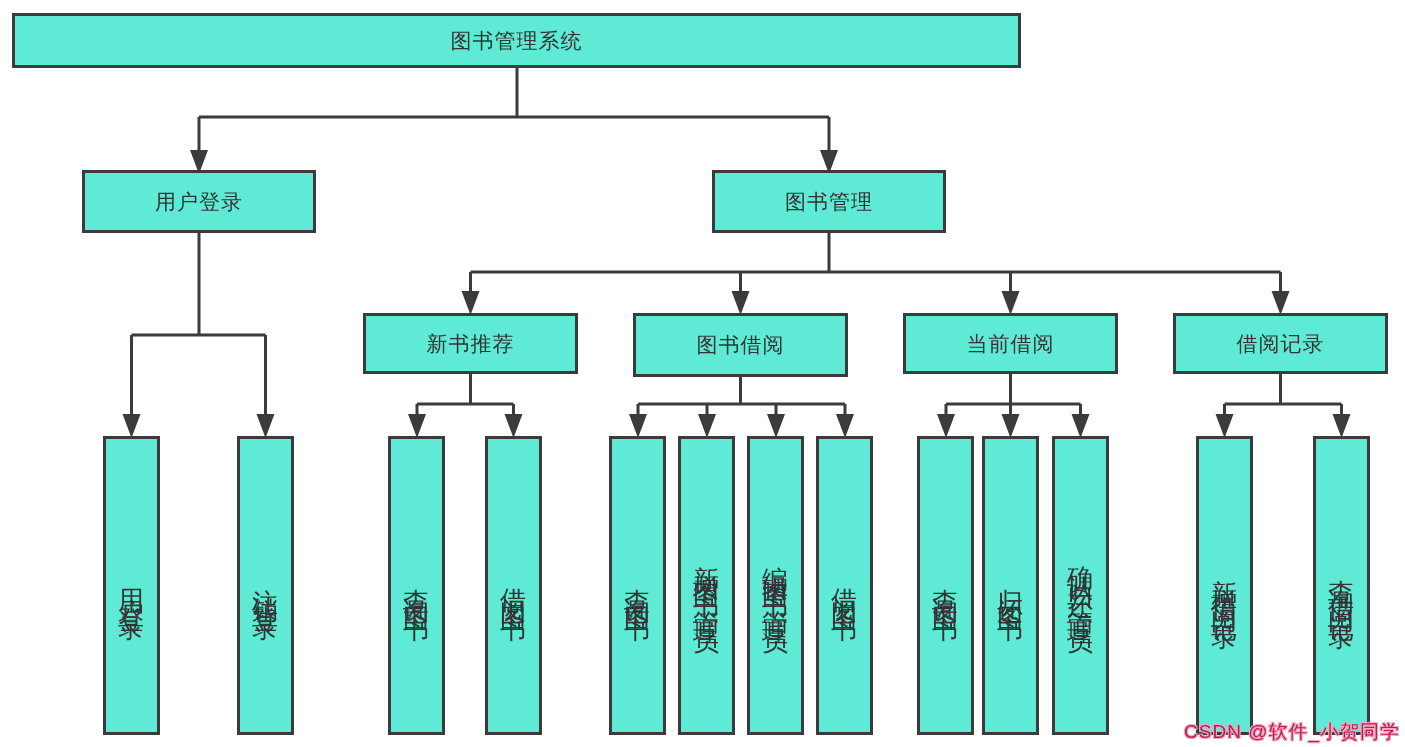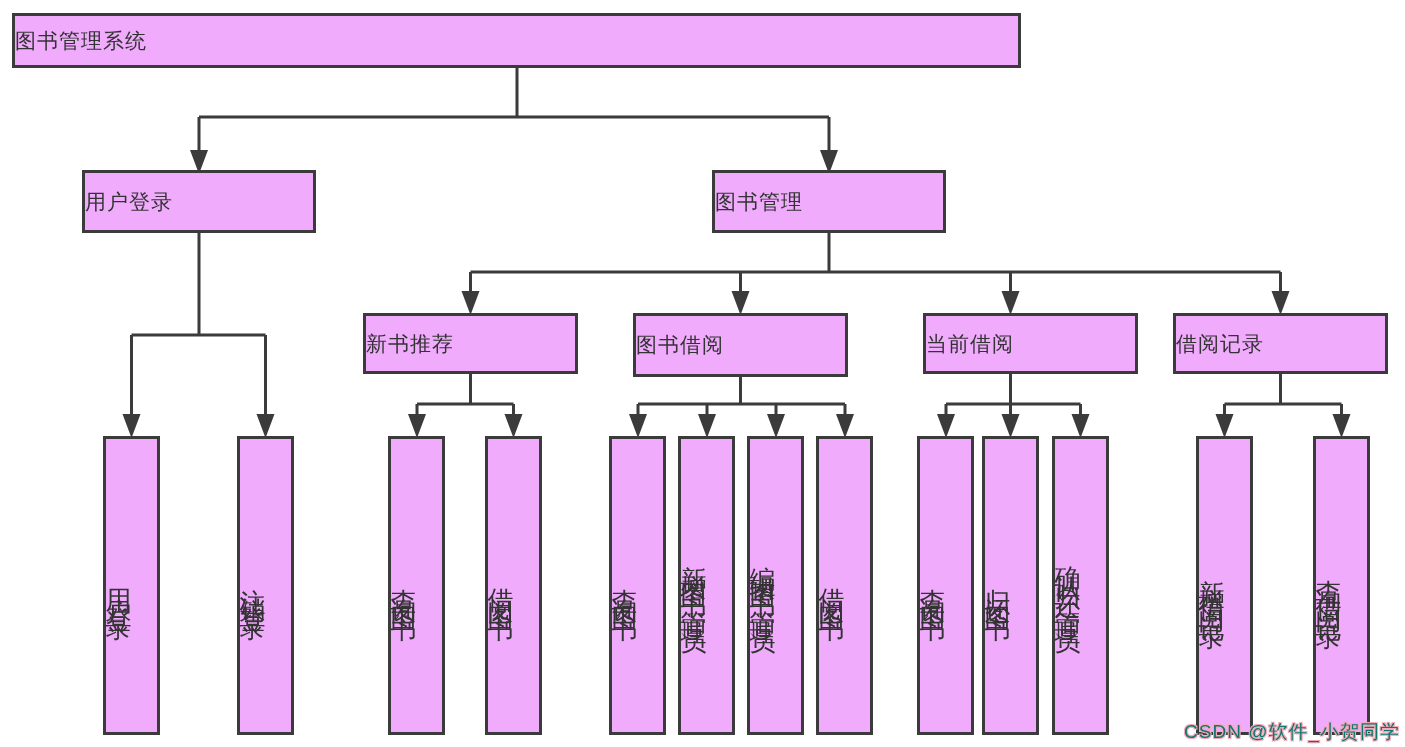--- a/index.html
+++ b/index.html
@@ -14,44 +14,45 @@
   .wires {
     position: absolute;
     left: 0; top: 0;
     width: 1405px; height: 747px;
     pointer-events: none;
   }
   .box {
     position: absolute;
     box-sizing: border-box;
     border: 3px solid #3b3b3b;
-    background: #f0abfc;
+    background: #5eead4;
     display: flex;
     align-items: center;
+    justify-content: center;
     color: #333333;
     font-size: 21px;
     letter-spacing: 1px;
     white-space: nowrap;
   }
   .box .lbl { display: block; }
   .vbox { font-size: 26px; }
   .vbox .lbl {
     writing-mode: vertical-rl;
     text-orientation: upright;
     letter-spacing: 9px;
     line-height: 1;
     white-space: nowrap;
   }
   .watermark {
     position: absolute;
     right: 5px;
     bottom: 2px;
     font-size: 19px;
     letter-spacing: 1px;
-    color: #0f766e;
+    color: #be185d;
     text-shadow:
       1px 1px 0 #f2a9b8,
      -1px 1px 0 #f2a9b8,
       1px -1px 0 #f2a9b8,
      -1px -1px 0 #f2a9b8;
   }
 </style>
 </head>
 <body>
 
@@ -114,21 +115,21 @@
   <div class="box" style="left:712px; top:170px; width:234px; height:63px;">
     <span class="lbl">图书管理</span>
   </div>
 
   <div class="box" style="left:363px; top:313px; width:215px; height:61px;">
     <span class="lbl">新书推荐</span>
   </div>
   <div class="box" style="left:633px; top:313px; width:215px; height:64px;">
     <span class="lbl">图书借阅</span>
   </div>
-  <div class="box" style="left:903px; top:313px; width:215px; height:61px;margin-left:20px;">
+  <div class="box" style="left:903px; top:313px; width:215px; height:61px;">
     <span class="lbl">当前借阅</span>
   </div>
   <div class="box" style="left:1173px; top:313px; width:215px; height:61px;">
     <span class="lbl">借阅记录</span>
   </div>
 
   <div class="box vbox" style="left:103px; top:436px; width:57px; height:299px;">
     <span class="lbl">用户登录</span>
   </div>
   <div class="box vbox" style="left:237px; top:436px; width:57px; height:299px;">

